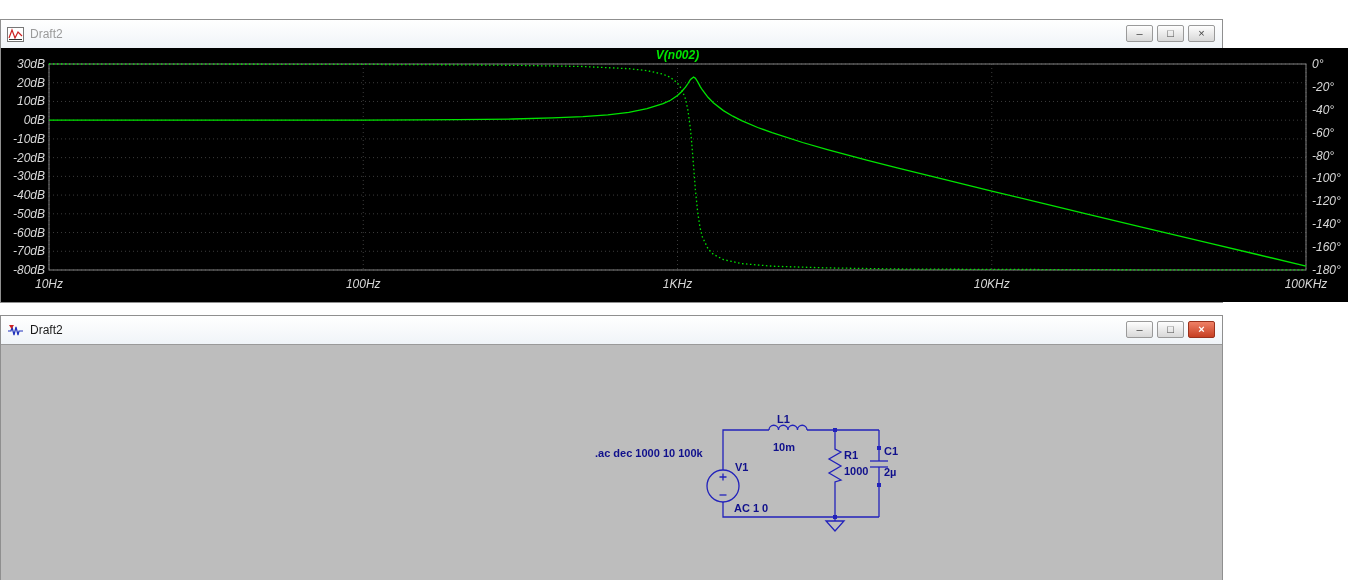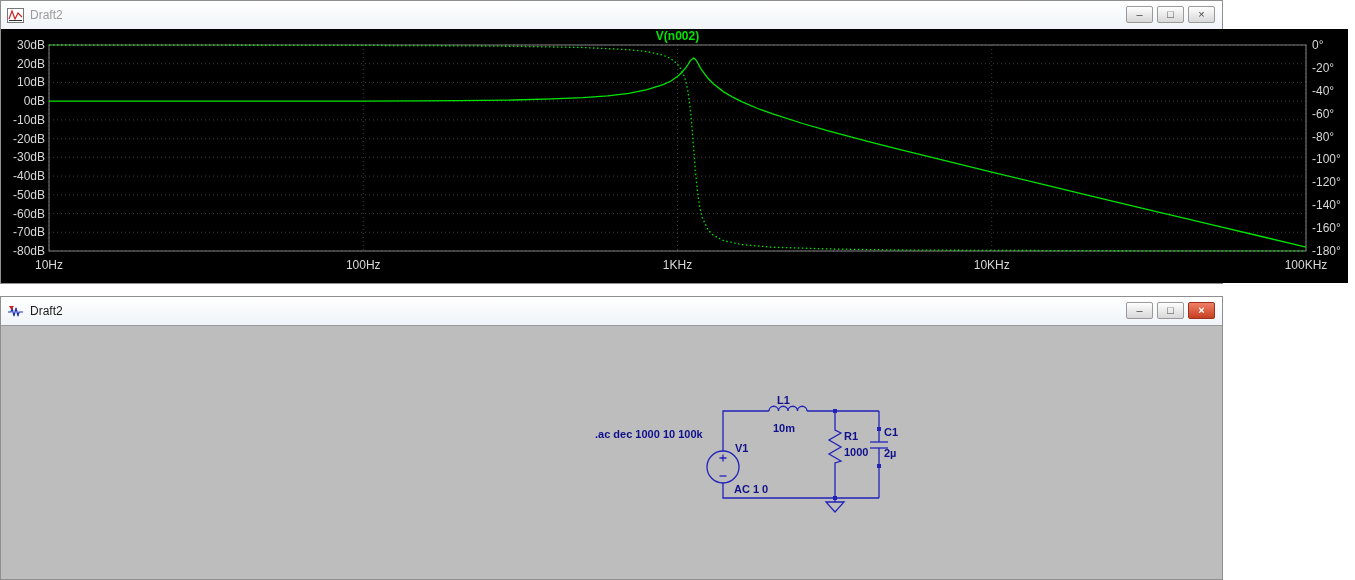--- a/index.html
+++ b/index.html
@@ -1,36 +1,36 @@
 <!DOCTYPE html>
 <html><head>
 <meta charset="utf-8">
 <style>
   html,body{margin:0;padding:0;}
   body{
     width:1355px;height:580px;position:relative;overflow:hidden;
     background:#ffffff;font-family:"Liberation Sans",sans-serif;
   }
   .window{position:absolute;left:0;width:1223px;box-sizing:border-box;
-    border:1px solid #8f8f8f;background:#fff;}
+    border:1px solid #8f8f8f;background:#fff;margin-top:19px;}
   #plot-window{top:0;height:284px;}
   #schem-window{top:296px;height:284px;}
   .titlebar{height:28px;display:flex;align-items:center;padding:0 6px;
     background:linear-gradient(#ffffff,#f0f4f8);position:relative;box-sizing:border-box;}
   .titlebar .title{font-size:12px;margin-left:6px;}
   #plot-window .title{color:#9a9a9a;}
   #schem-window .title{color:#1a1a1a;}
   .win-icon{width:17px;height:15px;display:inline-block;}
   .winbtns{position:absolute;right:7px;top:5px;display:flex;gap:4px;}
   .winbtn{width:27px;height:17px;border:1px solid #9a9a9a;border-radius:2px;
     background:linear-gradient(#fefefe,#d8d8d8);font-size:11px;line-height:15px;
     text-align:center;color:#444;cursor:default;box-sizing:border-box;}
   .winbtn.close-active{background:linear-gradient(#ef8066,#c63f22);
     border-color:#99311c;color:#fff;font-weight:bold;}
-  .plot-body{position:absolute;top:28px;left:0;right:0;bottom:0;background:#0369a1;}
+  .plot-body{position:absolute;top:28px;left:0;right:0;bottom:0;background:#0369a1;font-style:italic;}
   .schem-body{position:absolute;top:28px;left:0;right:0;bottom:0;background:#bdbdbd;
     border-top:1px solid #9a9a9a;box-sizing:border-box;}
   svg{display:block;}
   text{font-family:"Liberation Sans",sans-serif;}
 </style>
 </head>
 <body>
 
 <div class="window" id="plot-window">
   <div class="titlebar">

